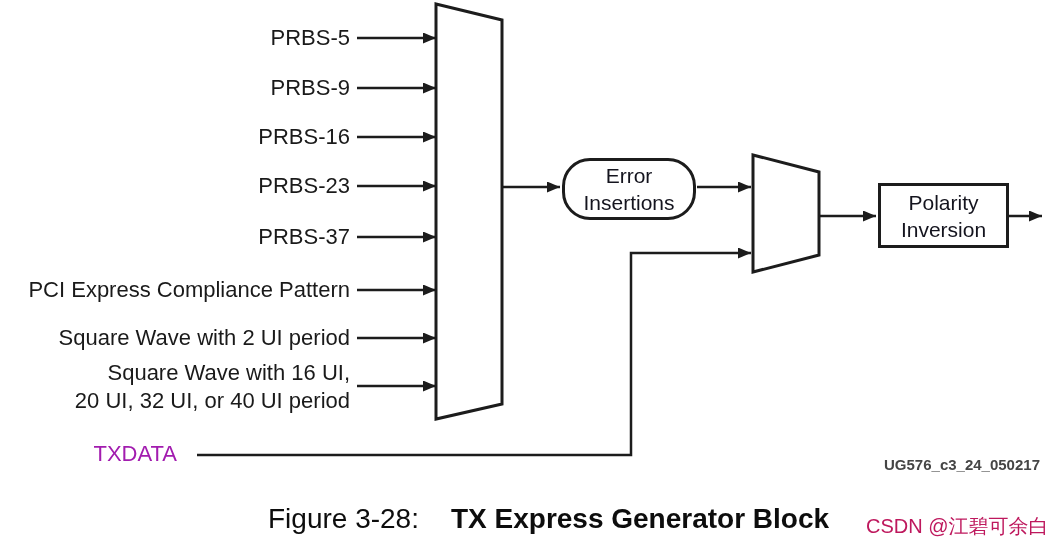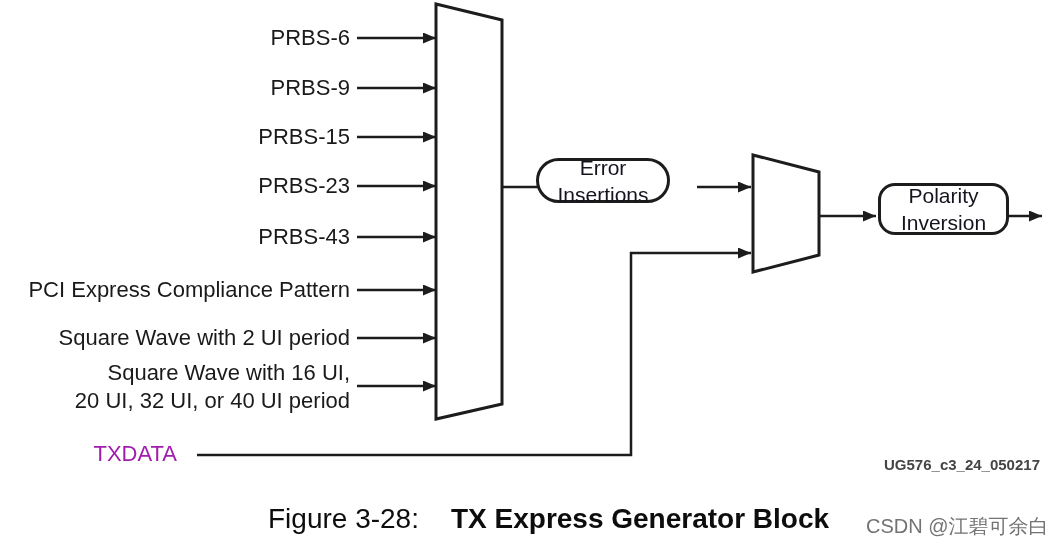--- a/index.html
+++ b/index.html
@@ -38,22 +38,22 @@
     box-sizing:border-box;
     display:flex;
     flex-direction:column;
     align-items:center;
     justify-content:center;
     font-size:21px;
     line-height:27px;
     color:#14141e;
     text-align:center;
   }
-  .box-error{left:536px;top:158px;width:134px;height:45px;border-radius:28px;}
-  .box-polarity{left:878px;top:183px;width:131px;height:52px;border-radius:17px;}
+  .box-error{left:562px;top:158px;width:134px;height:62px;border-radius:28px;}
+  .box-polarity{left:878px;top:183px;width:131px;height:65px;}
   .doc-ref{
     position:absolute;
     right:18px;top:456px;
     font-size:15px;
     font-weight:bold;
     color:#454545;
     white-space:nowrap;
   }
   .caption{
     position:absolute;
@@ -63,21 +63,21 @@
     gap:32px;
     color:#0d0d0d;
     white-space:nowrap;
   }
   .caption .fig-label{font-size:28px;font-weight:500;}
   .caption .fig-title{font-size:28px;font-weight:bold;}
   .watermark{
     position:absolute;
     left:866px;top:513px;
     font-size:20px;
-    color:#737373;
+    color:#be185d;
     white-space:nowrap;
   }
 </style>
 </head>
 <body>
 
 <div class="stage">
 
   <svg width="1058" height="546" viewBox="0 0 1058 546">
     <defs>
@@ -103,25 +103,25 @@
 
     <line x1="697" y1="187" x2="751" y2="187" stroke="#1c1c1c" stroke-width="2.5" marker-end="url(#arrow)"></line>
 
     <polyline points="197,455 631,455 631,253 751,253" fill="none" stroke="#1c1c1c" stroke-width="2.5" marker-end="url(#arrow)"></polyline>
 
     <line x1="820" y1="216" x2="876" y2="216" stroke="#1c1c1c" stroke-width="2.5" marker-end="url(#arrow)"></line>
 
     <line x1="1009" y1="216" x2="1042" y2="216" stroke="#1c1c1c" stroke-width="2.5" marker-end="url(#arrow)"></line>
   </svg>
 
-  <div class="lbl" style="top:38px">PRBS-6</div>
+  <div class="lbl" style="top:38px">PRBS-5</div>
   <div class="lbl" style="top:88px">PRBS-9</div>
-  <div class="lbl" style="top:137px">PRBS-15</div>
+  <div class="lbl" style="top:137px">PRBS-16</div>
   <div class="lbl" style="top:186px">PRBS-23</div>
-  <div class="lbl" style="top:237px">PRBS-43</div>
+  <div class="lbl" style="top:237px">PRBS-37</div>
   <div class="lbl" style="top:290px">PCI Express Compliance Pattern</div>
   <div class="lbl" style="top:338px">Square Wave with 2 UI period</div>
   <div class="lbl two-line" style="top:387px">
     <span>Square Wave with 16 UI,</span><br>
     <span>20 UI, 32 UI, or 40 UI period</span>
   </div>
 
   <div class="txdata">TXDATA</div>
 
   <div class="box box-error">

